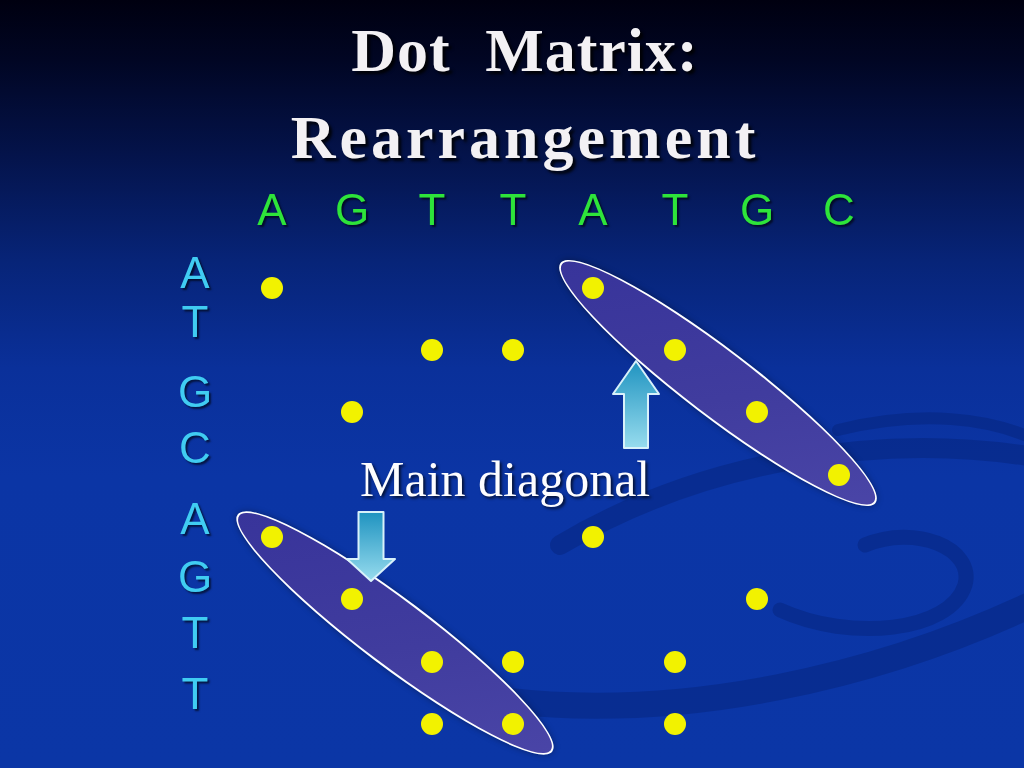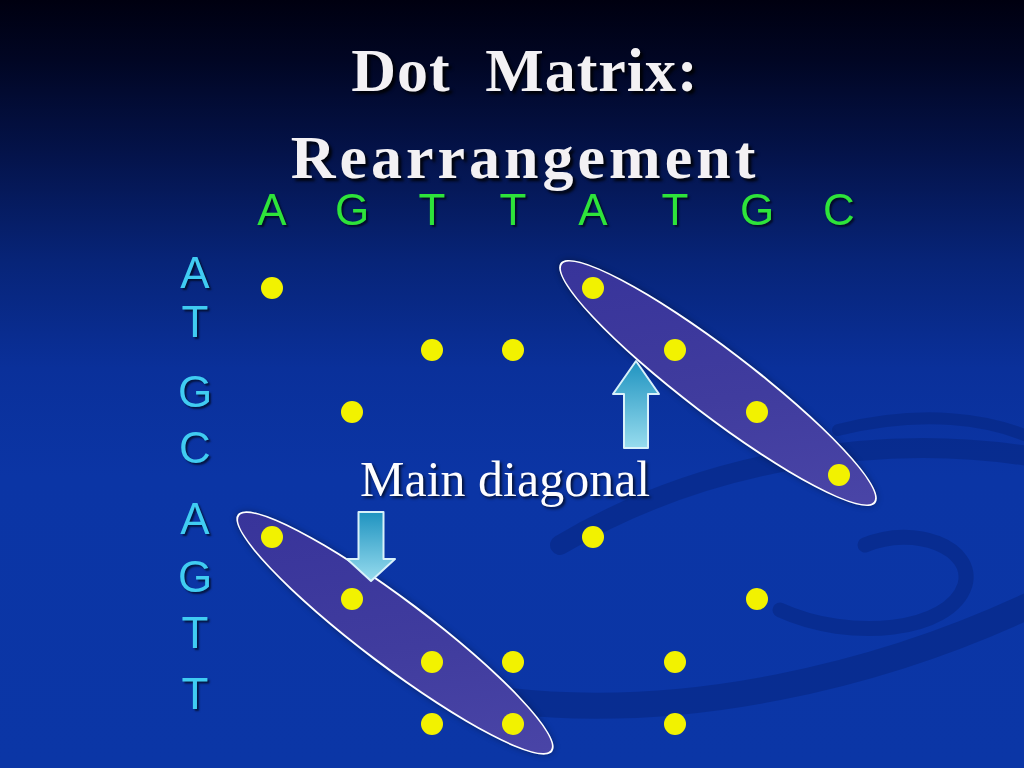--- a/index.html
+++ b/index.html
@@ -5,21 +5,21 @@
   html,body{margin:0;padding:0;background:#000;}
   #stage{
     position:relative;width:1024px;height:768px;overflow:hidden;
     background:linear-gradient(180deg,
       #000010 0%, #010624 8%, #04134a 20%, #072478 34%,
       #0a309a 48%, #0b35a5 62%, #0b36a6 100%);
     font-family:"Liberation Serif", serif;
   }
   .abs{position:absolute;}
   #title-block{
-    left:30px;top:34px;width:990px;text-align:center;
+    left:30px;top:14px;width:990px;text-align:center;
     color:#f3f1f4;font-weight:bold;
     text-shadow:3px 3px 3px rgba(0,0,0,0.85);
   }
   #title-line1{font-size:62px;line-height:72px;word-spacing:18px;letter-spacing:1px;}
   #title-line2{font-size:62px;line-height:74px;letter-spacing:4px;margin-top:14px;}
   .seq-letter{
     font-family:"Liberation Sans", sans-serif;
     font-size:44px;line-height:44px;font-weight:400;
     transform:translate(-50%,0);
     text-shadow:2px 2px 2px rgba(0,0,0,0.6);

